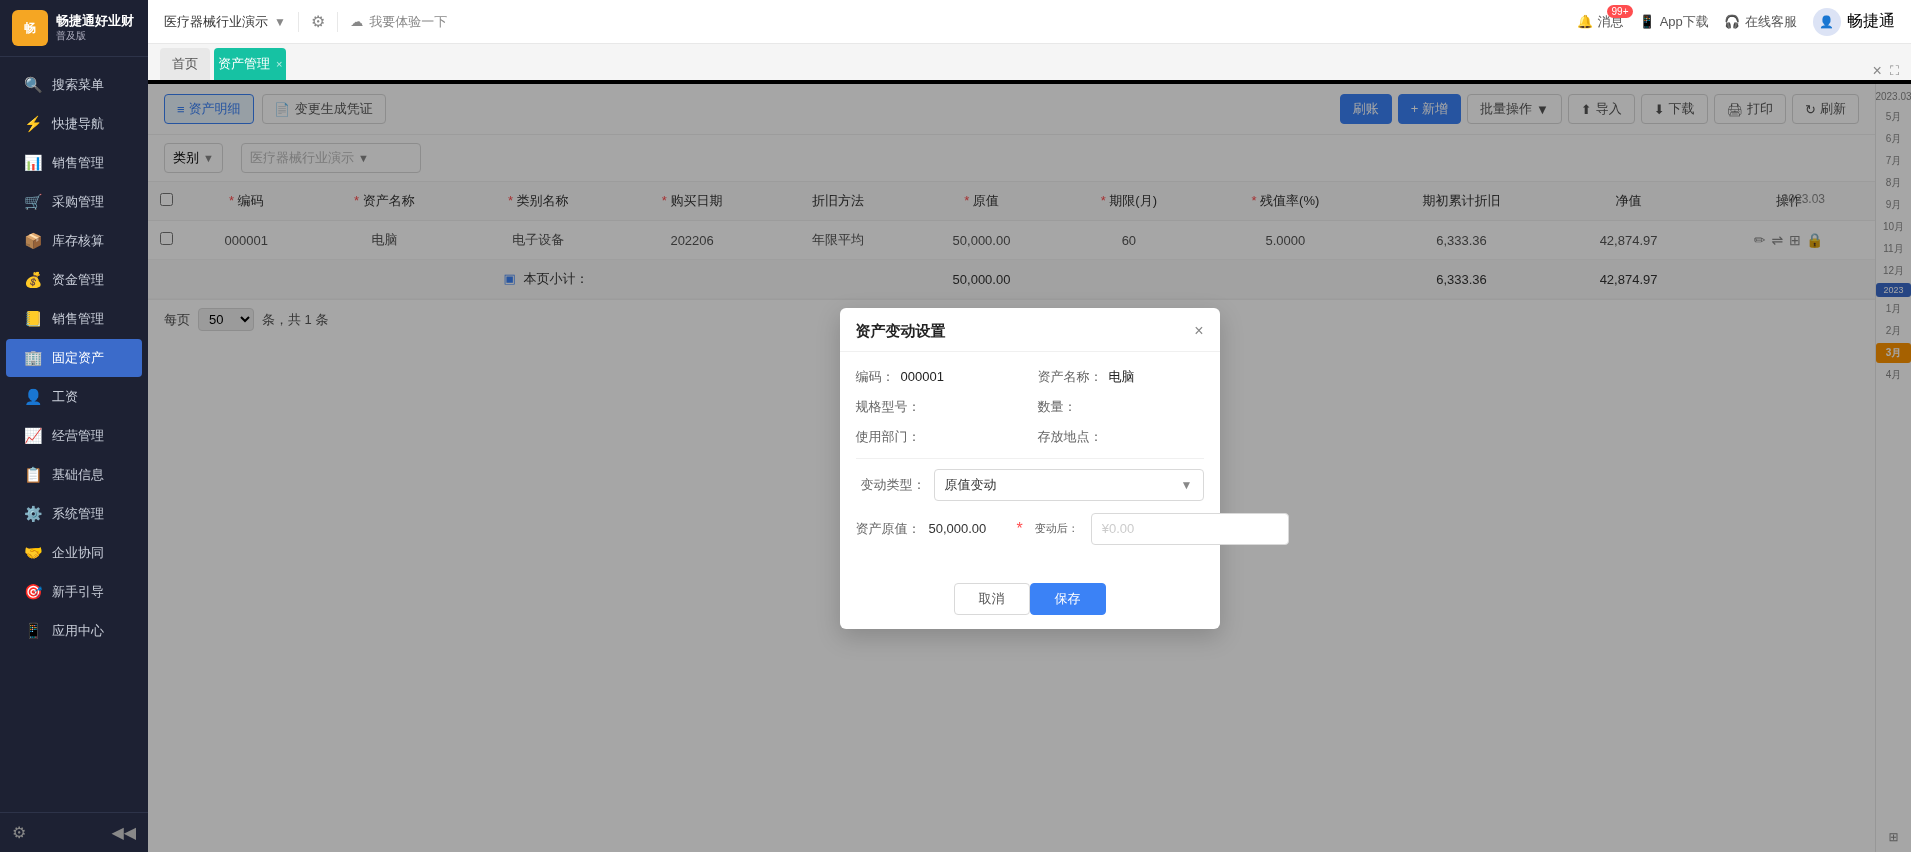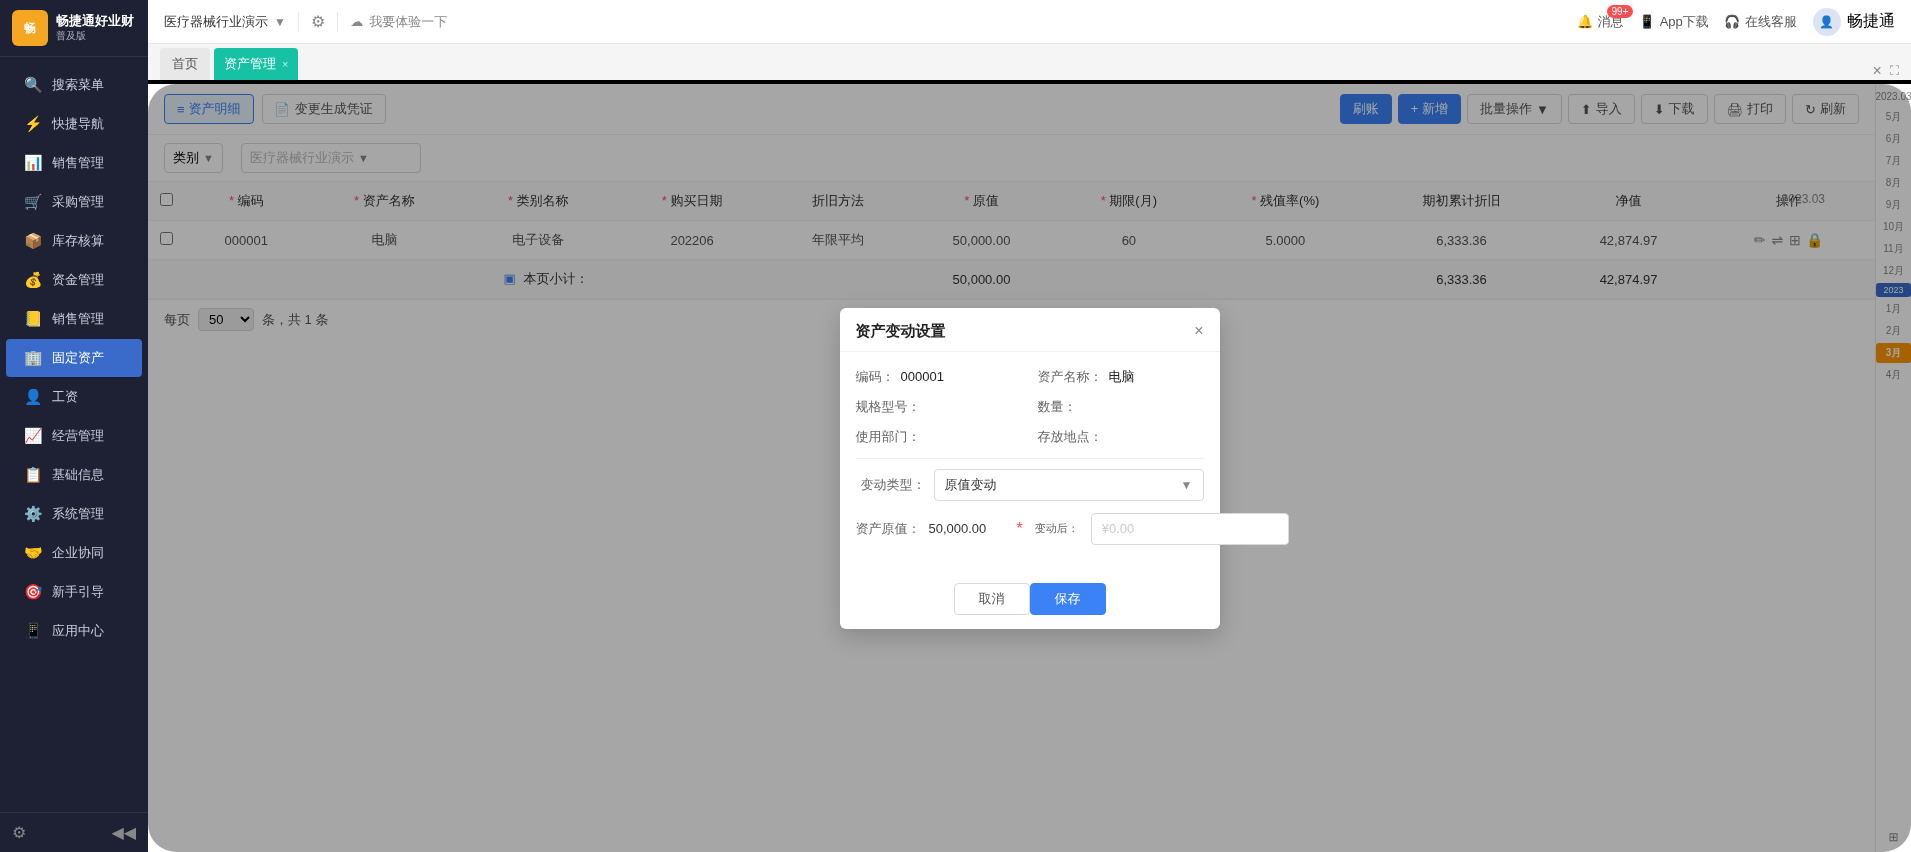--- a/index.html
+++ b/index.html
@@ -101,21 +101,21 @@
       height: 40px;
       background: #f5f5f5;
       border-bottom: 4px solid #000000;
       display: flex;
       align-items: flex-end;
       padding: 0 12px;
       gap: 0;
     }
     .tab {
       height: 32px;
-      padding: 0 10px;
+      padding: 0 4px;
       display: flex; align-items: center; gap: 6px;
       font-size: 13px; cursor: pointer;
       border-radius: 4px 4px 0 0;
       color: #555;
       background: #e8e8e8;
       margin-right: 4px;
     }
     .tab.active {
       background: #16c2a3;
       color: #fff;
@@ -275,21 +275,21 @@
       padding: 2px 6px;
       font-size: 13px;
     }
 
     
     .overlay {
       position: absolute;
       top: 0; left: 0; right: 0; bottom: 0;
       background: rgba(0,0,0,0.35);
       z-index: 100;
-      display: flex; align-items: center; justify-content: center; border-radius: 28px;
+      display: flex; align-items: center; justify-content: center;
     }
 
     
     .dialog {
       background: #fff;
       border-radius: 6px;
       width: 380px;
       box-shadow: 0 8px 24px rgba(0,0,0,0.18);
       position: relative;
     }

